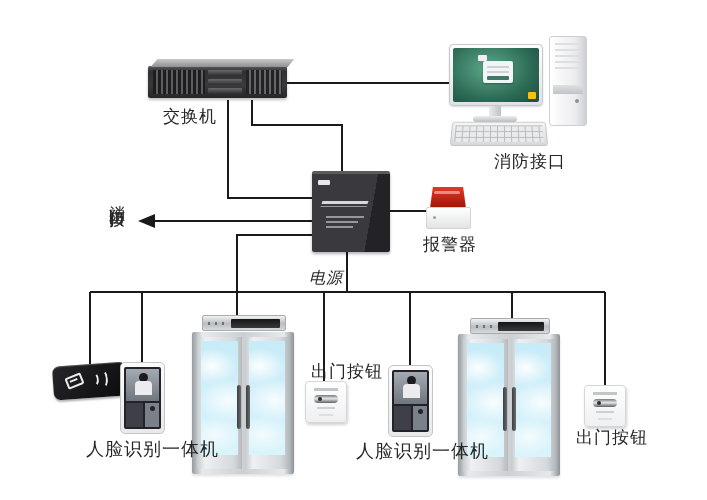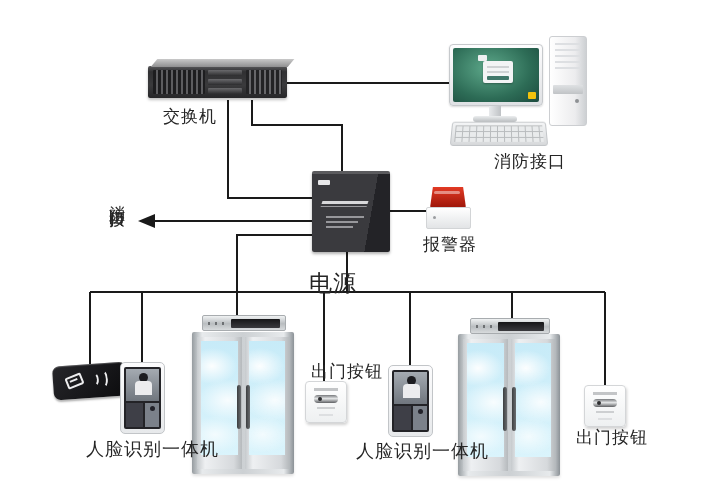--- a/index.html
+++ b/index.html
@@ -181,21 +181,21 @@
 
   <div class="psu">
     <div class="psu-logo"></div>
     <div class="psu-title"></div>
     <div class="psu-lines">
         <i></i>
         <i></i>
         <i></i>
       </div>
   </div>
-  <div class="lbl" style="left:309px; top:268px; font-size:23px;">电源</div>
+  <div class="lbl" style="left:309px; top:268px; font-size:16px;font-style:italic;">电源</div>
 
   <div class="alarm">
     <div class="alarm-top"></div>
     <div class="alarm-body"></div>
   </div>
   <div class="lbl" style="left:423px; top:233px;">报警器</div>
 
   <div class="lbl lbl-vert" style="left:106px; top:192px;">消防接口</div>
 
   <div class="maglock" style="left:202px; top:315px; width:84px;">

